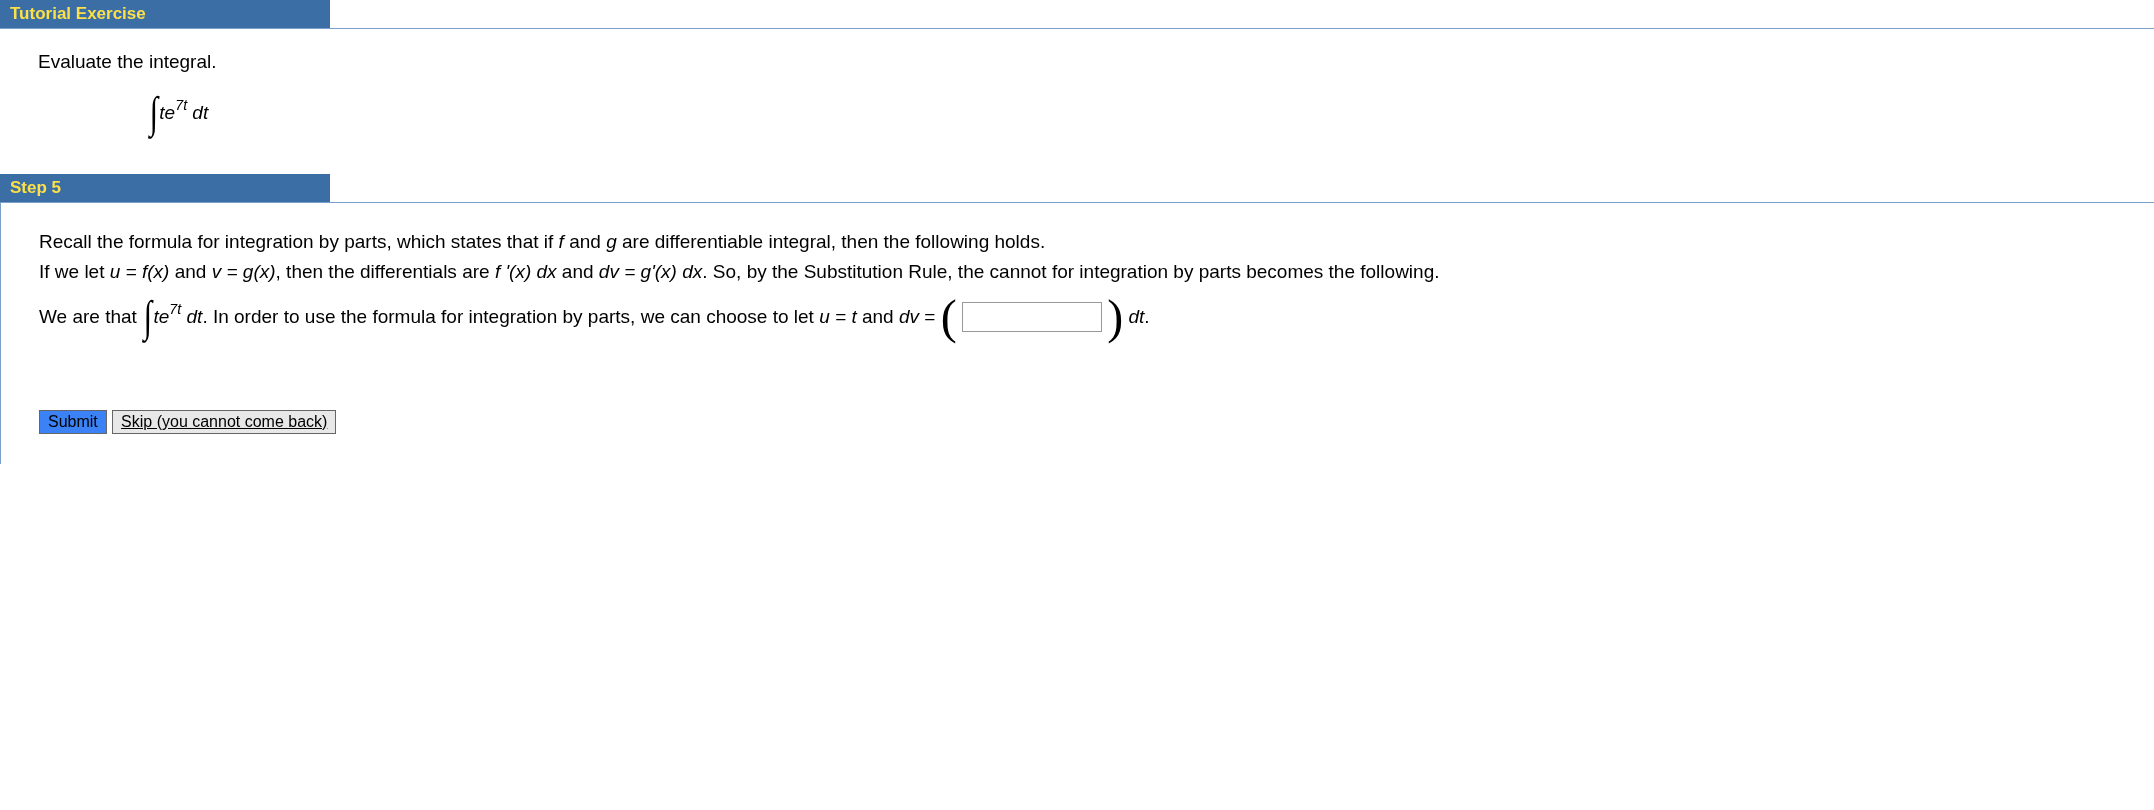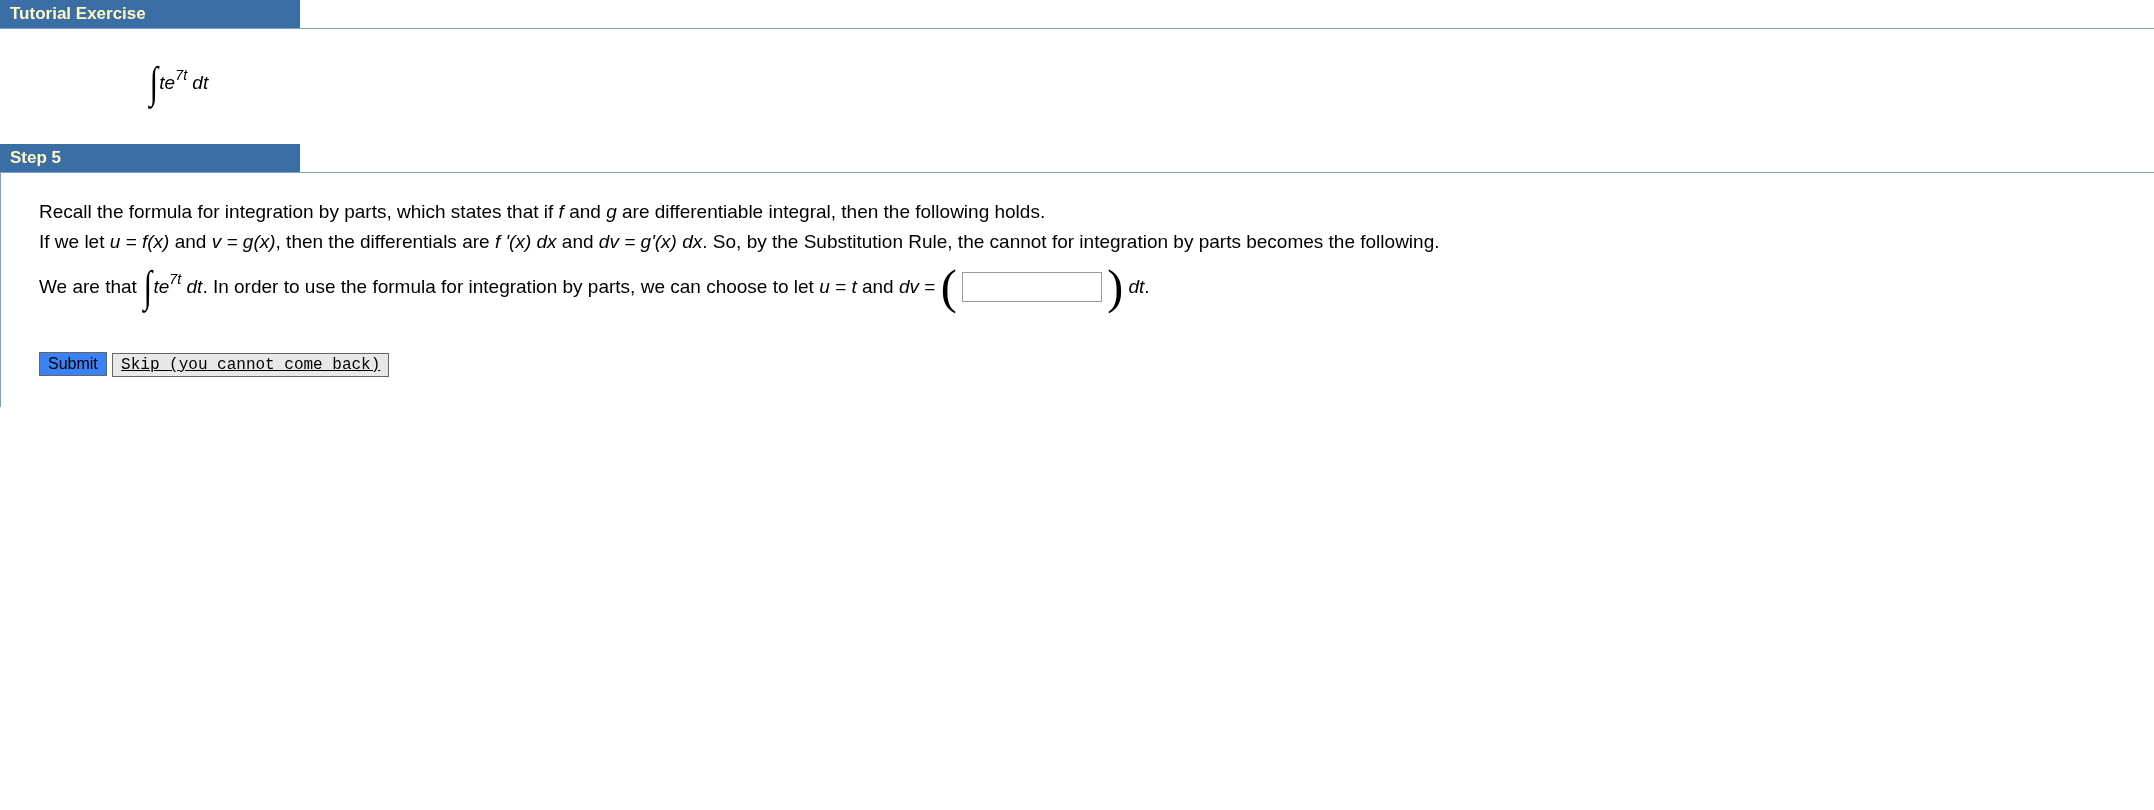--- a/index.html
+++ b/index.html
@@ -5,26 +5,26 @@
     * { box-sizing: border-box; margin: 0; padding: 0; }
     body {
       font-family: Verdana, Arial, sans-serif;
       font-size: 18px;
       color: #000;
       background: #fff;
       width: 2154px;
     }
     .section-header {
       background: #3a6ea5;
-      color: #fef9c3;
+      color: #fde047;
       font-weight: bold;
       font-size: 17px;
       padding: 4px 10px;
       display: inline-block;
-      width: 300px;
+      width: 330px;
     }
     .header-row {
       border-bottom: 1px solid #7aa0c9;
     }
     .content-block {
       padding: 14px 0 14px 38px;
       font-size: 19px;
     }
     .step-content {
       border: 1px solid #7aa0c9;
@@ -74,38 +74,40 @@
     }
     .submit-btn {
       font-family: Verdana, Arial, sans-serif;
       font-size: 16px;
       padding: 2px 8px;
       border: 1px solid #666;
       background: #3b82f6;
       cursor: pointer;
     }
     .skip-btn {
-      font-family: Liberation Mono, monospace;
+      font-family: Liberation Sans, sans-serif;
       font-size: 16px;
       padding: 2px 8px;
       border: 1px solid #666;
       background: #e8e8e8;
       cursor: pointer;
       text-decoration: underline;
+      margin-top: 28px;
     }
     .valign { vertical-align: middle; }
   </style>
 </head>
 <body>
 
 <div class="header-row">
   <div class="section-header">Tutorial Exercise</div>
 </div>
 
 <div class="content-block">
+  <div class="para">Evaluate the integral.</div>
   <div class="math-line">
     <span class="integral">∫</span>
     <span class="ital valign">te</span><span class="ital sup">7t</span><span class="ital valign"> dt</span>
   </div>
 </div>
 
 <div>
   <div class="section-header">Step 5</div>
 </div>
 

